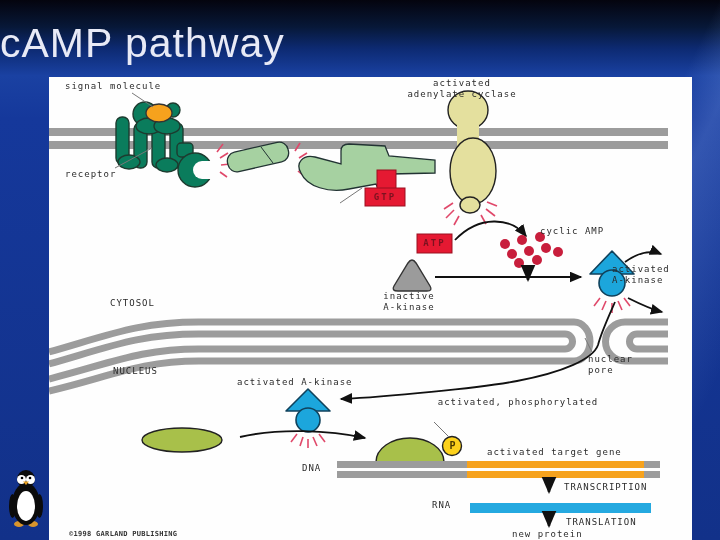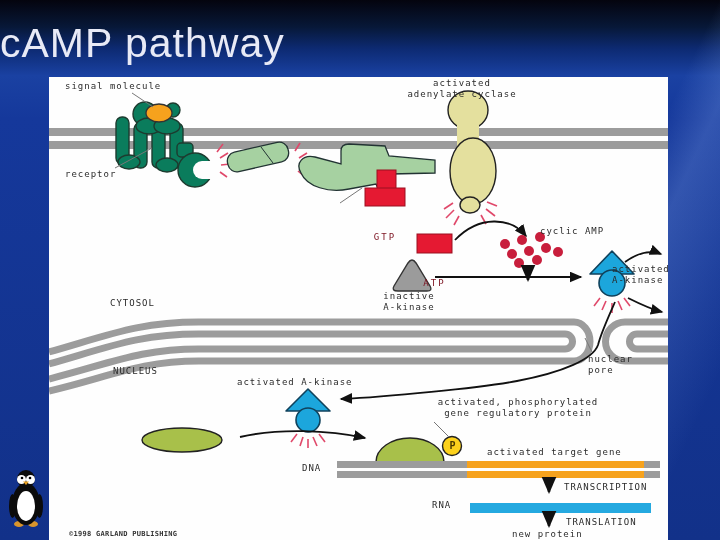--- a/index.html
+++ b/index.html
@@ -4,27 +4,27 @@
 <style>
   html,body{margin:0;padding:0;background:#222;}
   .slide{position:relative;width:720px;height:540px;overflow:hidden;
     font-family:"Liberation Sans",sans-serif;
     background:linear-gradient(180deg,#04040e 0%,#071838 5%,#0d2a72 9%,#1a41a2 14%,#15389b 22%,#123189 100%);}
   .slide::after{content:"";position:absolute;inset:0;
     background:linear-gradient(115deg,transparent 74%,rgba(130,165,235,.28) 79%,rgba(130,165,235,.10) 87%,transparent 92%);
     pointer-events:none;}
   .title{position:absolute;top:20px;left:0;width:100%;text-align:left;z-index:3;
     font-size:41px;font-weight:500;color:#e8eaf6;letter-spacing:1px;}
-  .panel{position:absolute;left:49px;top:77px;width:619px;height:463px;background:#fefefe;z-index:2;}
+  .panel{position:absolute;left:49px;top:77px;width:619px;height:463px;background:#fefefe;z-index:2;padding-left:24px;}
   .art{position:absolute;left:0;top:0;}
   .lbl{position:absolute;font-family:"DejaVu Sans Mono",monospace;font-size:9px;
     letter-spacing:1px;color:#2b2b2b;white-space:nowrap;line-height:11px;z-index:4;}
   .ctr{text-align:center;}
   .ln{display:block;line-height:11px;}
-  .boxtxt{font-weight:normal;color:#7c1220;letter-spacing:2px;margin-top:40px;}
+  .boxtxt{font-weight:bold;color:#7c1220;letter-spacing:2px;}
   .ptxt{font-weight:bold;font-size:10px;letter-spacing:0;color:#4a3a00;}
   .tiny{font-size:7px;font-weight:bold;letter-spacing:.3px;color:#333;margin-left:12px;}
   .penguin{position:absolute;left:9px;top:468px;z-index:3;}
 </style>
 </head>
 <body>
 
 <div class="slide">
 
   <div class="title">cAMP pathway</div>
@@ -227,21 +227,20 @@
 
     <div class="lbl" style="left:539px;top:277px">
       <span class="ln">nuclear</span>
       <span class="ln">pore</span>
     </div>
 
     <span class="lbl" style="left:188px;top:300px">activated A-kinase</span>
 
     <div class="lbl ctr" style="left:378px;top:320px;width:182px">
       <span class="ln">activated, phosphorylated</span>
-      <span class="ln">gene regulatory protein</span>
     </div>
 
     <span class="lbl ptxt ctr" style="left:396px;top:363px;width:15px">P</span>
 
     <span class="lbl" style="left:438px;top:370px">activated target gene</span>
     <span class="lbl" style="left:253px;top:386px">DNA</span>
     <span class="lbl" style="left:515px;top:405px">TRANSCRIPTION</span>
     <span class="lbl" style="left:383px;top:423px">RNA</span>
     <span class="lbl" style="left:517px;top:440px">TRANSLATION</span>
     <span class="lbl" style="left:463px;top:452px">new protein</span>

